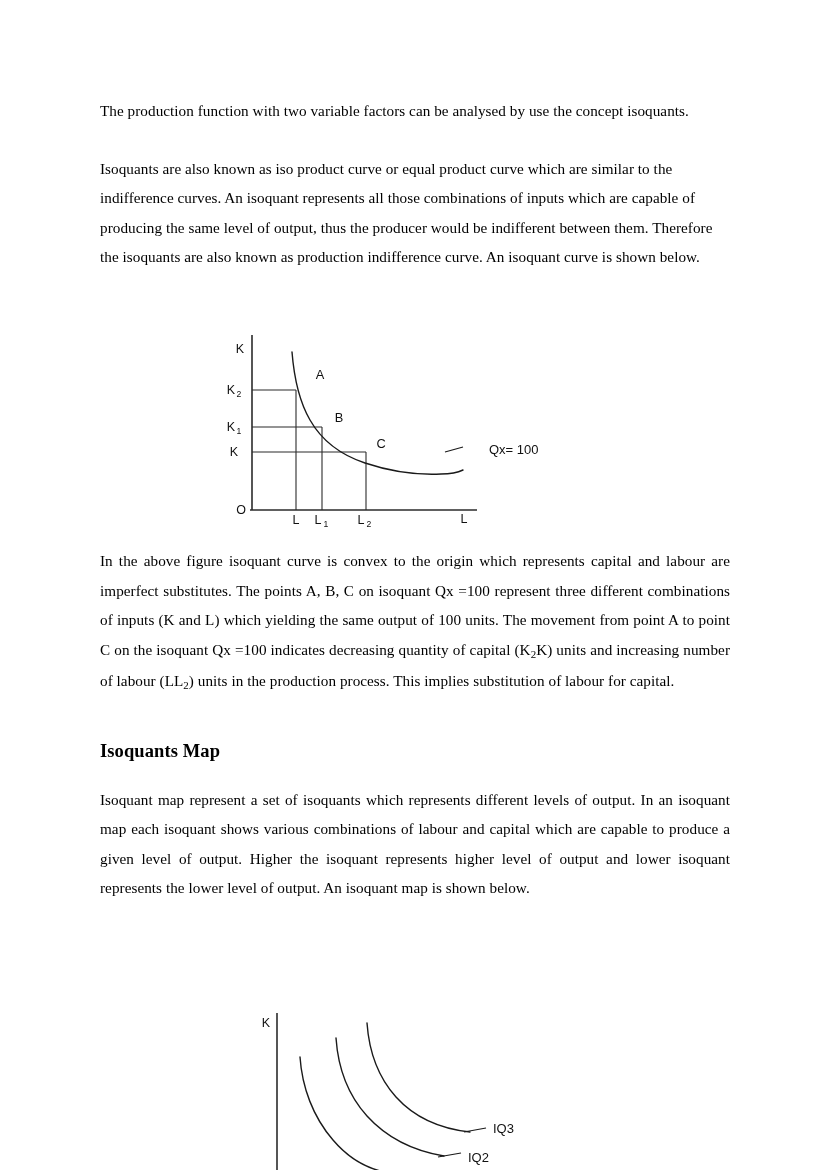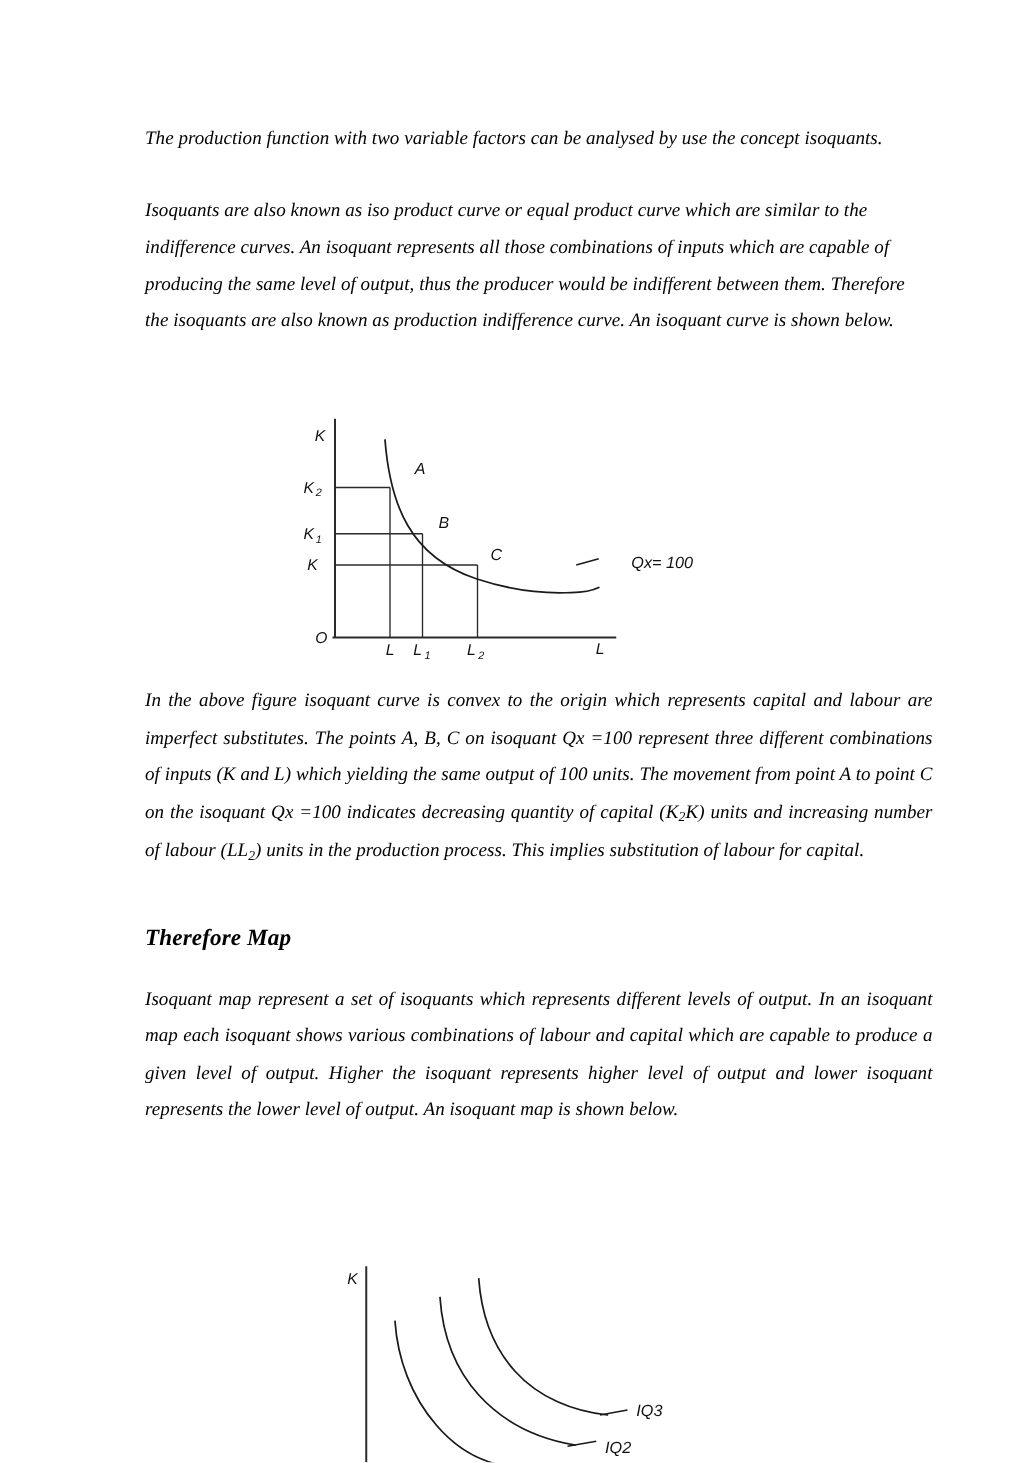--- a/index.html
+++ b/index.html
@@ -12,24 +12,23 @@
     width: 827px;
     height: 1170px;
     position: relative;
     overflow: hidden;
     font-family: "Liberation Serif", "DejaVu Serif", serif;
     color: #000000;
     -webkit-font-smoothing: antialiased;
   }
   .page {
     position: absolute;
-    left: 16px; top: 0;
+    left: 0; top: 0;
     width: 736px;
     height: 1170px;
-    font-style: italic;
   }
   .content {
     position: absolute;
     left: 100px;
     top: 96px;
     width: 630px;
   }
   p.body-text {
     margin: 0 0 0 0;
     font-size: 15.2px;
@@ -179,21 +178,21 @@
 
       <text class="fig-curve-label" x="489" y="129" text-anchor="start">Qx= 100</text>
     </svg>
   </div>
 
   <div class="content" style="top:546px;">
     <p class="body-text">In the above figure isoquant curve is convex to the origin which represents capital and labour are imperfect substitutes. The points A, B, C on isoquant Qx =100 represent three different combinations of inputs (K and L) which yielding the same output of 100 units. The movement from point A to point C on the isoquant Qx =100 indicates decreasing quantity of capital (<span>K<sub>2</sub>K</span>) units and increasing number of labour (<span>LL<sub>2</sub></span>) units in the production process. This implies substitution of labour for capital.</p>
   </div>
 
   <div class="content" style="top:737px;">
-    <h2 class="section-heading">Therefore Map</h2>
+    <h2 class="section-heading">Isoquants Map</h2>
 
     <div class="spacer-md"></div>
 
     <p class="body-text">Isoquant map represent a set of isoquants which represents different levels of output. In an isoquant map each isoquant shows various combinations of labour and capital which are capable to produce a given level of output. Higher the isoquant represents higher level of output and lower isoquant represents the lower level of output. An isoquant map is shown below.</p>
   </div>
 
   <div class="figure" style="top:1005px;">
     <svg width="827" height="165" viewBox="0 0 827 165" xmlns="http://www.w3.org/2000/svg">
 
       <line class="axis-line" x1="277" y1="8" x2="277" y2="165"></line>

